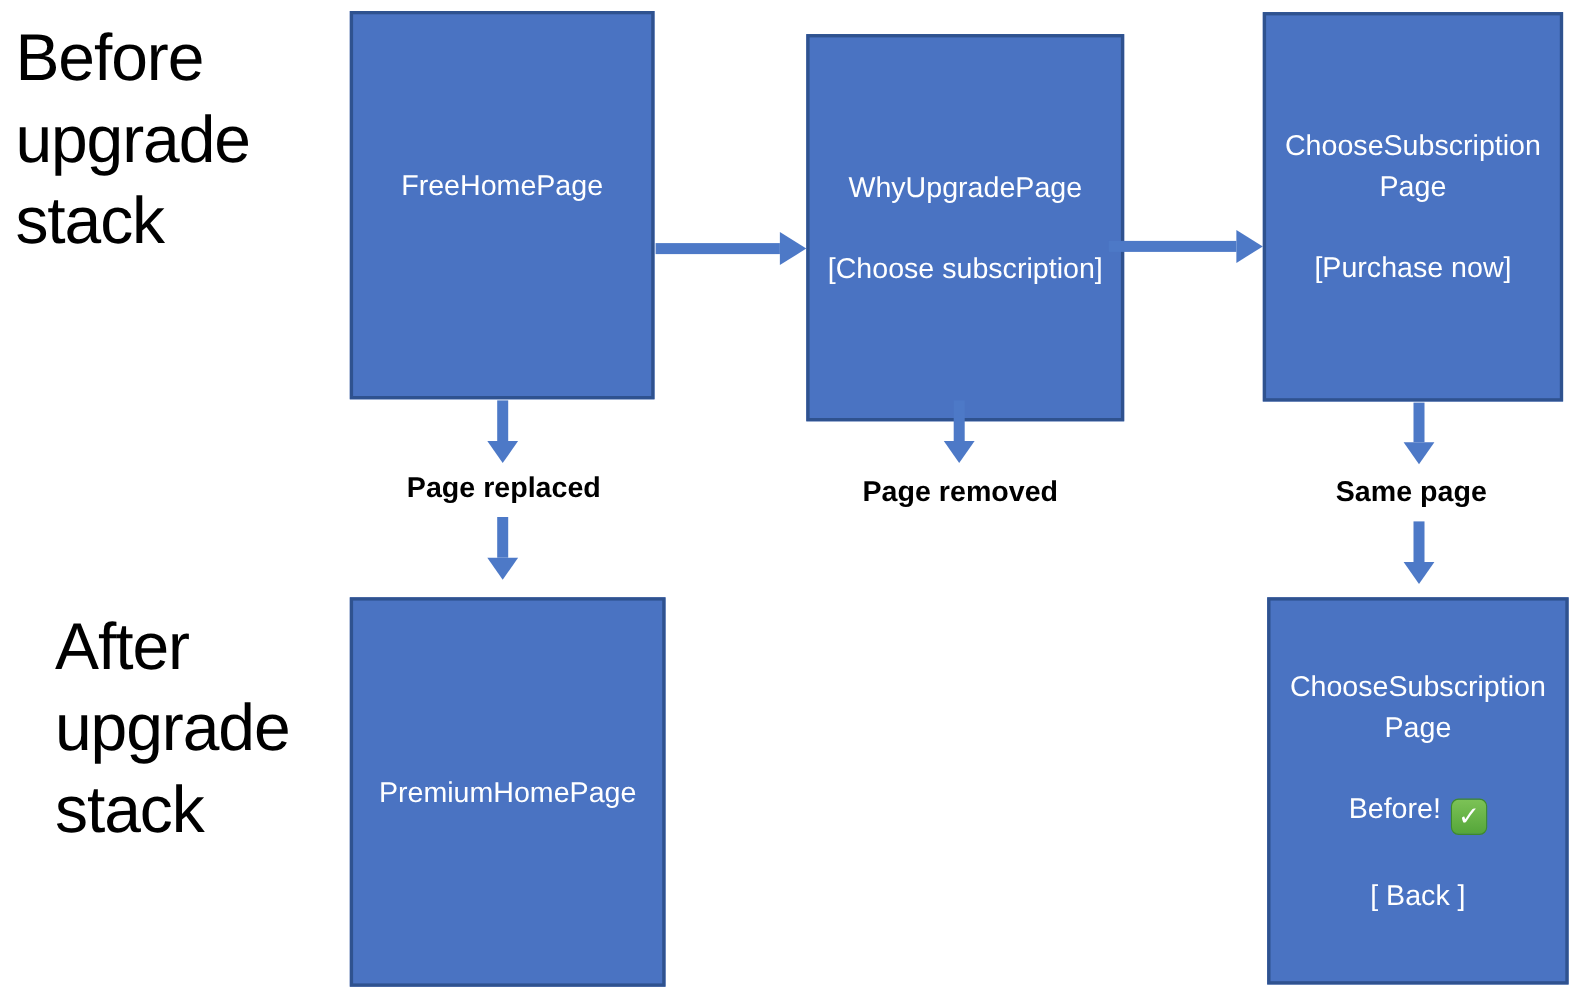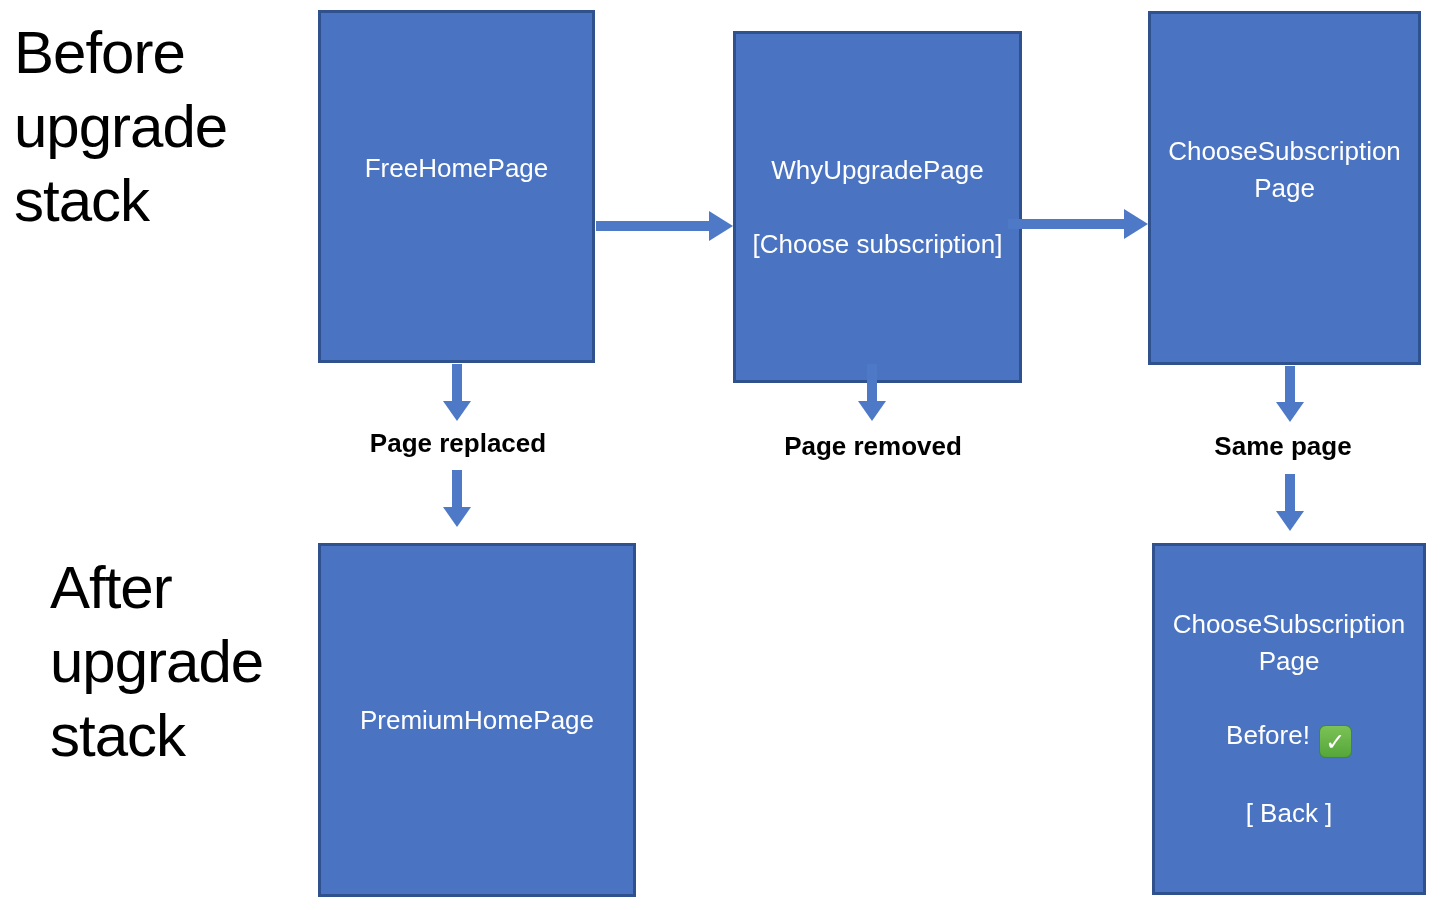--- a/index.html
+++ b/index.html
@@ -48,21 +48,21 @@
     text-align:center;
     display:flex;
     flex-direction:column;
     justify-content:center;
     align-items:center;
   }
   .page-box .spacer{height:37px;}
   .box-free       {left:318px; top:10px;  width:277px; height:353px;}
   .box-why        {left:733px; top:11px;  width:289px; height:352px;margin-top:20px;}
   .box-choose-b   {left:1148px;top:11px;  width:273px; height:354px;}
-  .box-premium    {left:318px; top:543px; width:318px; height:354px;}
+  .box-premium    {left:318px; top:543px; width:287px; height:354px;}
   .box-choose-a   {left:1152px;top:543px; width:274px; height:352px;}
   
   .transition-label{
     position:absolute;
     width:280px;
     text-align:center;
     font-size:26px;
     font-weight:bold;
     color:var(--label-text);
   }
@@ -145,20 +145,21 @@
   <div class="page-box box-why">
     <div>WhyUpgradePage</div>
     <div class="spacer"></div>
     <div>[Choose subscription]</div>
   </div>
 
   <div class="page-box box-choose-b">
     <div>ChooseSubscription</div>
     <div>Page</div>
     <div class="spacer"></div>
+    <div>[Purchase now]</div>
   </div>
 
   <div class="h-arrow h-arrow-1">
     <div class="shaft"></div>
     <div class="head"></div>
   </div>
   <div class="h-arrow h-arrow-2">
     <div class="shaft"></div>
     <div class="head"></div>
   </div>

